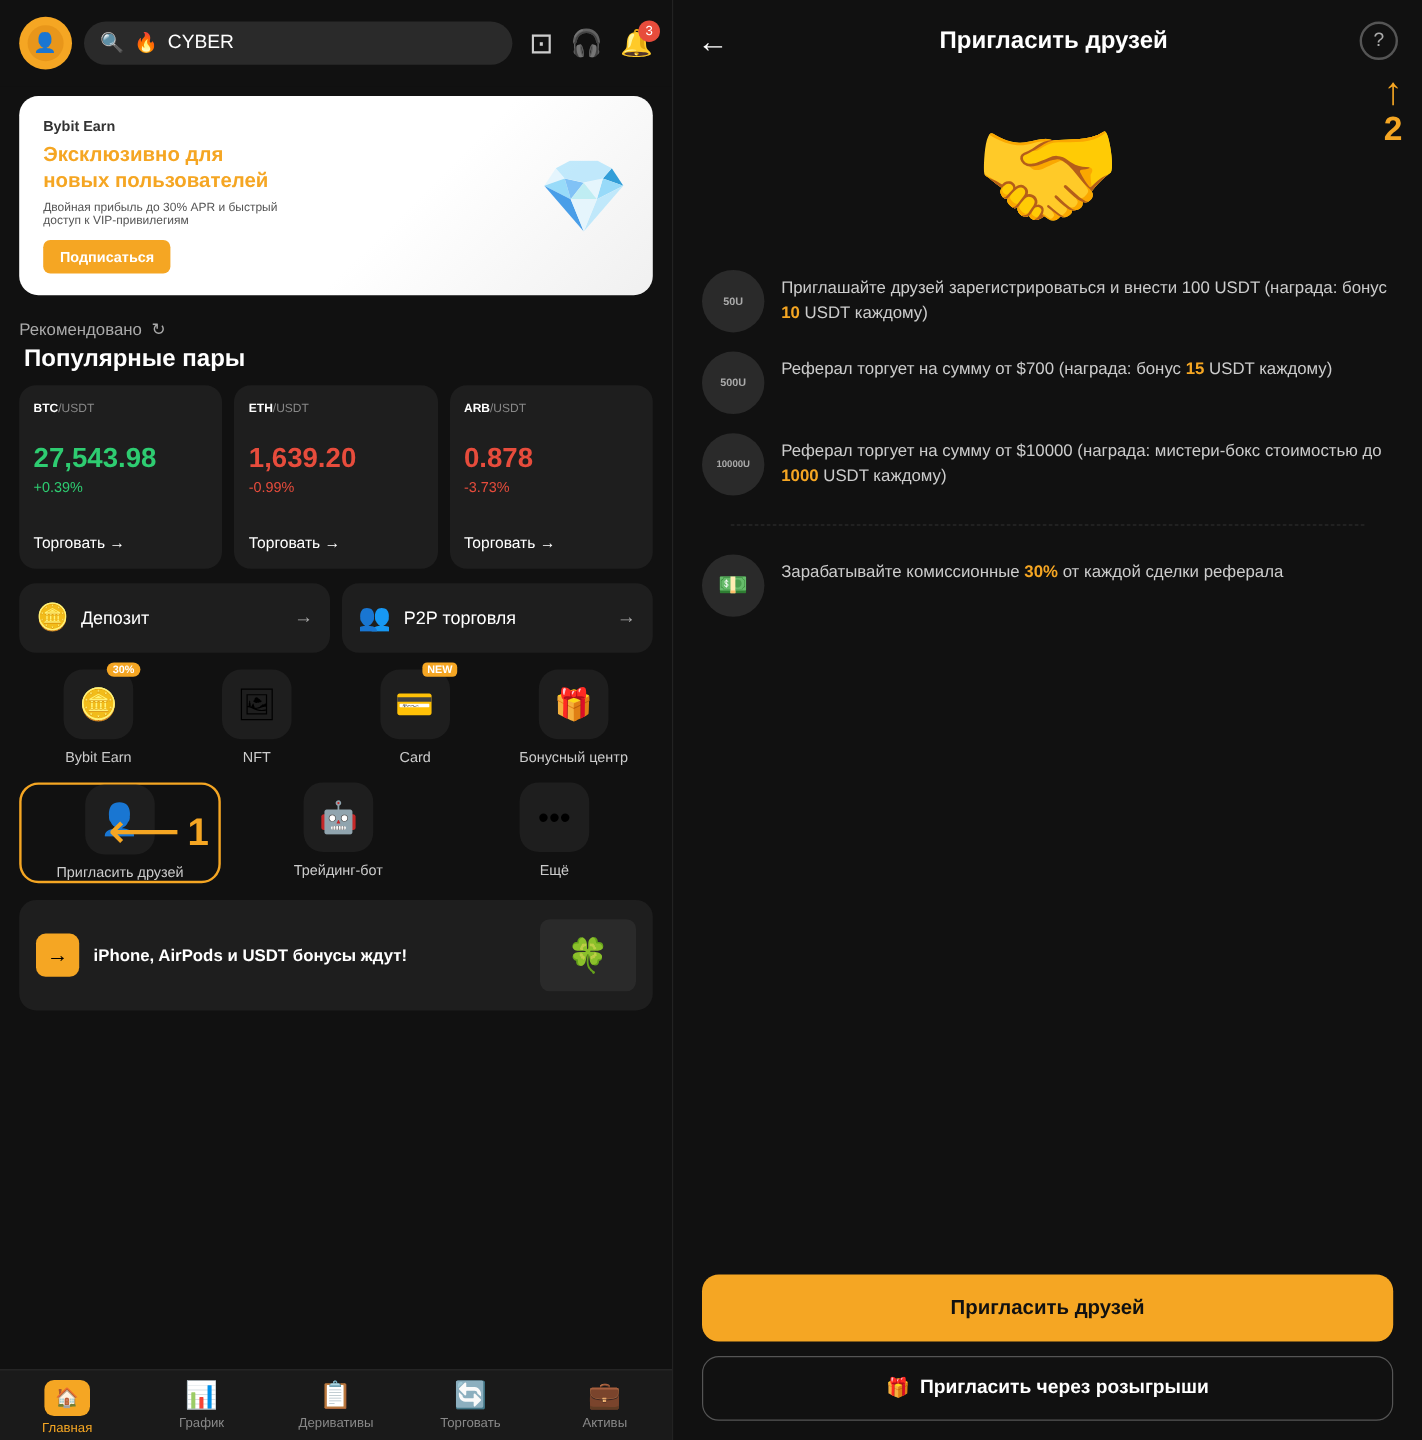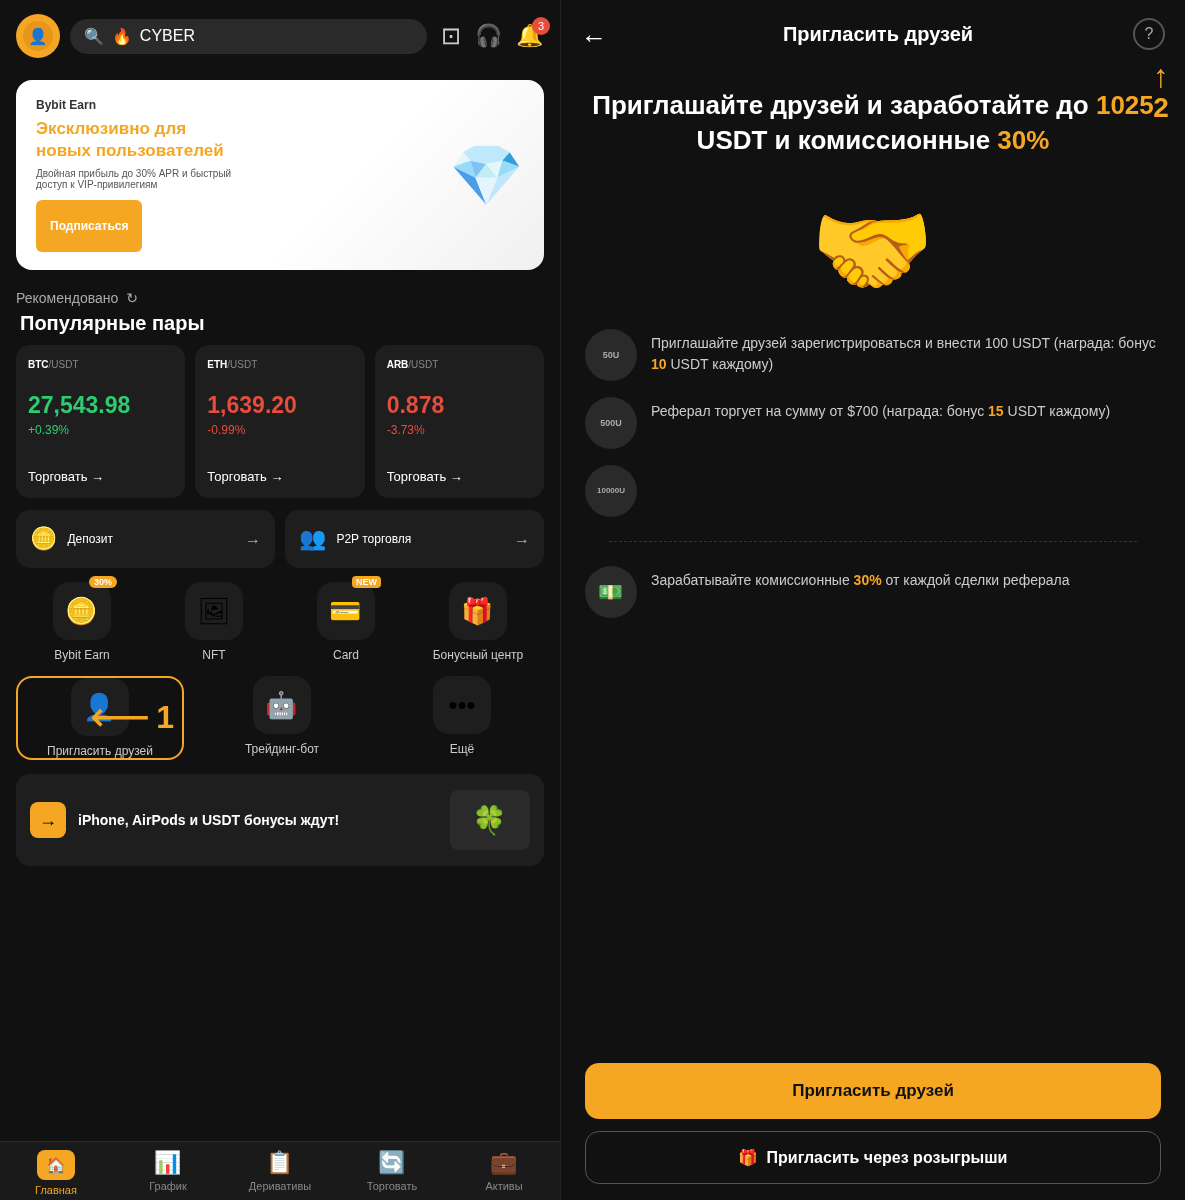--- a/index.html
+++ b/index.html
@@ -83,21 +83,21 @@
     }
     .banner-left {}
     .banner-title { color: #333; font-size: 12px; font-weight: 600; margin-bottom: 6px; }
     .banner-headline { color: #f5a623; font-size: 17px; font-weight: 800; line-height: 1.3; max-width: 200px; }
     .banner-sub { color: #555; font-size: 10px; margin: 6px 0 10px; max-width: 200px; }
     .banner-btn {
       background: #f5a623;
       color: #fff;
       border: none;
       border-radius: 6px;
-      padding: 19px 14px;
+      padding: 7px 14px;
       font-size: 12px;
       font-weight: 600;
       cursor: pointer;
     }
     .banner-right {
       display: flex;
       align-items: center;
       font-size: 50px;
       opacity: 0.8;
     }
@@ -145,21 +145,21 @@
       flex: 1;
       background: #1e1e1e;
       border-radius: 14px;
       padding: 16px 14px;
       display: flex;
       align-items: center;
       gap: 10px;
       cursor: pointer;
     }
     .action-btn-icon { font-size: 22px; color: #ccc; }
-    .action-btn-text { color: #fff; font-size: 12px; font-weight: 500; }
+    .action-btn-text { color: #fff; font-size: 15px; font-weight: 500; }
     .action-btn-arrow { color: #aaa; margin-left: auto; }
 
     
     .quick-icons {
       display: flex;
       padding: 0 16px 14px;
       gap: 0;
     }
     .quick-icon-item {
       flex: 1;
@@ -557,25 +557,20 @@
     <div class="help-btn">
       <span>?</span>
     </div>
 
     <div style="position:absolute; right:16px; top:60px; display:flex; flex-direction:column; align-items:center;">
       <span style="color:#f5a623; font-size:32px; line-height:1;">↑</span>
       <span style="color:#f5a623; font-size:28px; font-weight:900;">2</span>
     </div>
   </div>
 
-  <div class="hero-section">
-    <div class="hero-title">
-      <span>Приглашайте друзей и заработайте до </span><span class="highlight">1025</span><span> USDT и комиссионные </span><span class="highlight">30%</span>
-    </div>
-  </div>
 
   <div class="illustration">
     <span style="font-size:100px;">🤝</span>
   </div>
 
   <div class="rewards-list">
     <div class="reward-item">
       <div class="reward-icon-circle">
         <span style="font-size:9px;">50U</span>
       </div>
@@ -587,20 +582,23 @@
       <div class="reward-icon-circle">
         <span style="font-size:9px;">500U</span>
       </div>
       <div class="reward-text">
         <span>Реферал торгует на сумму от $700 (награда: бонус </span><span class="bold">15</span><span> USDT каждому)</span>
       </div>
     </div>
     <div class="reward-item">
       <div class="reward-icon-circle">
         <span style="font-size:8px;">10000U</span>
+      </div>
+      <div class="reward-text">
+        <span>Реферал торгует на сумму от $10000 (награда: мистери-бокс стоимостью до </span><span class="bold">1000</span><span> USDT каждому)</span>
       </div>
     </div>
 
     <hr class="divider-dashed">
 
     <div class="reward-item">
       <div class="reward-icon-circle">
         <span style="font-size:20px;">💵</span>
       </div>
       <div class="reward-text">

